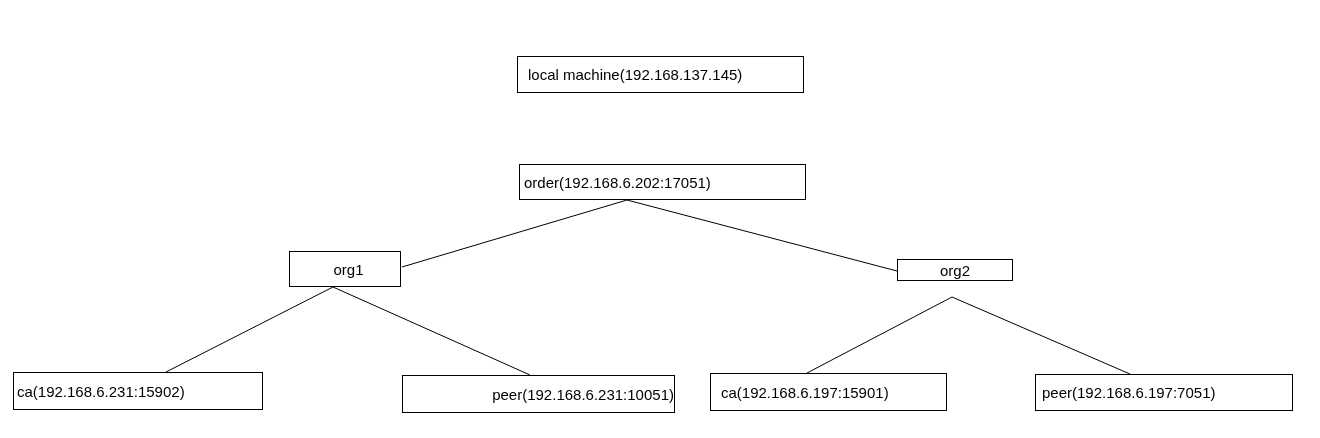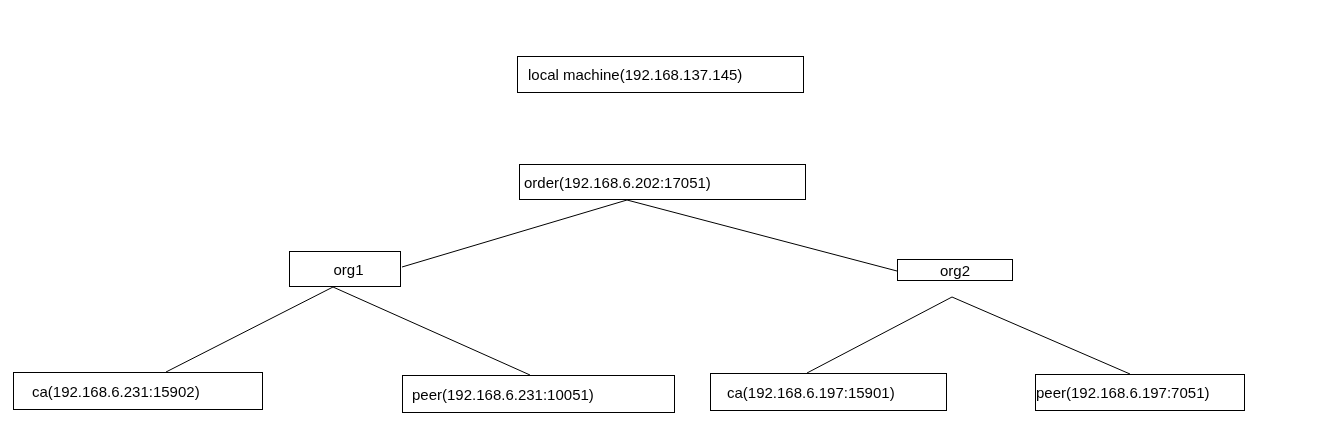--- a/index.html
+++ b/index.html
@@ -36,24 +36,24 @@
     white-space: nowrap;
     overflow: hidden;
   }
   .node.center { justify-content: center; }
 
   
   #node-local   { left: 517px;  top: 48px;  width: 287px; height: 37px; padding-left: 10px; }
   #node-order   { left: 519px;  top: 156px; width: 287px; height: 36px; padding-left: 4px;  }
   #node-org1    { left: 289px;  top: 243px; width: 112px; height: 36px; padding-left: 7px; }
   #node-org2    { left: 897px;  top: 251px; width: 116px; height: 22px; }
-  #node-ca1     { left: 13px;   top: 364px; width: 250px; height: 38px; padding-left: 18px;  }
-  #node-peer1   { left: 402px;  top: 367px; width: 273px; height: 38px; padding-left: 9px;  }
-  #node-ca2     { left: 710px;  top: 365px; width: 237px; height: 38px; padding-left: 16px; }
-  #node-peer2   { left: 1035px; top: 366px; width: 210px; height: 37px;  }
+  #node-ca1     { left: 13px;   top: 364px; width: 250px; height: 38px; padding-left: 3px;  }
+  #node-peer1   { left: 402px;  top: 367px; width: 273px; height: 38px; padding-left: 9px; justify-content: flex-end;  }
+  #node-ca2     { left: 710px;  top: 365px; width: 237px; height: 38px; padding-left: 10px; }
+  #node-peer2   { left: 1035px; top: 366px; width: 258px; height: 37px; padding-left: 6px;  }
 
   #edges line {
     stroke: #000000;
     stroke-width: 1;
   }
 </style>
 </head>
 <body>
 
 <div id="canvas">

